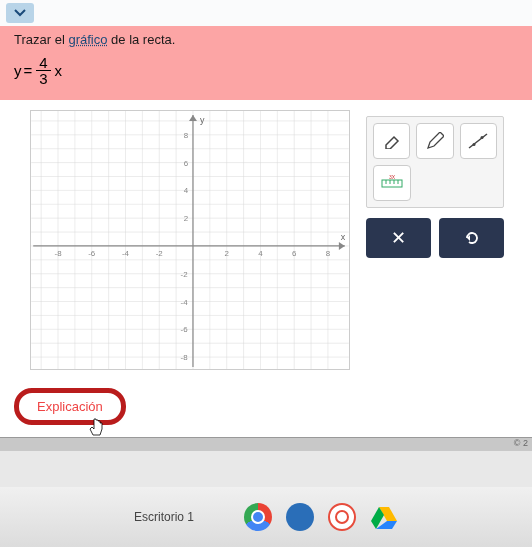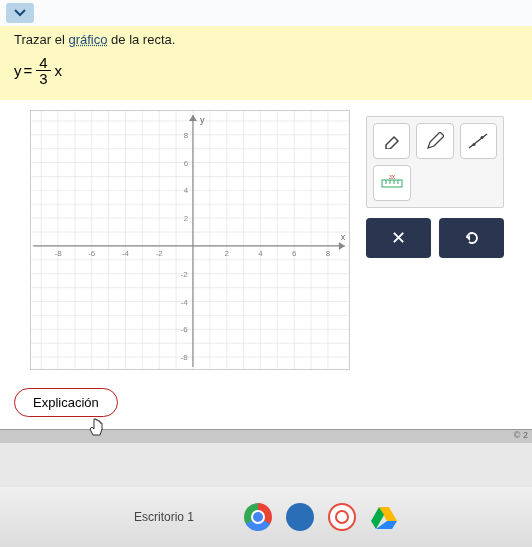--- a/index.html
+++ b/index.html
@@ -1,21 +1,21 @@
 <!DOCTYPE html>
 <html><head>
 <meta charset="utf-8">
 <style>
   * { box-sizing: border-box; margin: 0; padding: 0; }
   body { width: 532px; height: 547px; font-family: Arial, sans-serif; background: #e8e8e8; overflow: hidden; position: relative; }
   
   .banner { background: #fafbfc; height: 26px; display: flex; align-items: center; padding: 0 6px; }
   .banner-chevron { width: 28px; height: 20px; background: #b8d4e8; border-radius: 3px; display: flex; align-items: center; justify-content: center; }
   
-  .problem-area { background: #fef9c3; padding: 6px 14px 14px 14px; }
+  .problem-area { background: #fca5a5; padding: 6px 14px 14px 14px; }
   .problem-text { font-size: 13px; color: #1a1a1a; }
   .underline { text-decoration: underline; text-decoration-style: dotted; color: #1a4a7a; }
   .equation { font-size: 15px; margin-top: 8px; display: flex; align-items: center; gap: 2px; }
   .fraction { display: inline-flex; flex-direction: column; align-items: center; line-height: 1; margin: 0 2px; }
   .fraction .num { border-bottom: 1px solid #000; padding: 0 3px; }
   .fraction .den { padding: 0 3px; }
   
   .canvas-row { background: #fff; display: flex; padding: 10px 10px 6px 30px; gap: 10px; }
   
   .graph-box { position: relative; width: 320px; height: 260px; border: 1px solid #ccc; }
@@ -26,21 +26,21 @@
   .tool-row { display: flex; gap: 6px; margin-bottom: 6px; }
   .tool-row:last-child { margin-bottom: 0; }
   .tool-btn { width: 38px; height: 36px; background: #fff; border: 1px solid #ccc; border-radius: 4px; display: flex; align-items: center; justify-content: center; cursor: pointer; }
   
   .action-row { display: flex; gap: 8px; }
   .act-btn { flex: 1; height: 40px; border-radius: 4px; display: flex; align-items: center; justify-content: center; cursor: pointer; color: #fff; font-size: 18px; }
   .act-dark { background: #2a3650; }
   .act-dark2 { background: #2a3650; }
   
   .footer-bar { background: #fff; padding: 12px 14px; display: flex; gap: 10px; align-items: center; }
-  .pill { padding: 6px 18px; border-radius: 18px; font-size: 13px; cursor: pointer; border: 1px solid #b91c1c; background: #fff; color: #000000; }
+  .pill { padding: 6px 18px; border-radius: 18px; font-size: 13px; cursor: pointer; border: 5px solid #b91c1c; background: #fff; color: #ef4444; }
   .pill.primary { background: #1d7fd6; color: #fff; border: none; }
   
   .divider { height: 14px; background: #c8c8c8; border-top: 1px solid #999; position: relative; }
   .copyright { position: absolute; right: 4px; top: 0; font-size: 9px; color: #666; }
   
   .taskbar { position: absolute; bottom: 0; left: 0; right: 0; height: 60px; background: linear-gradient(#f0f0f0, #dcdcdc); display: flex; align-items: center; justify-content: center; gap: 14px; }
   .desk-label { font-size: 12px; color: #444; margin-right: 36px; }
   .task-icon { width: 28px; height: 28px; border-radius: 50%; display: flex; align-items: center; justify-content: center; }
   
   .cursor-ptr { position: absolute; left: 88px; top: 417px; pointer-events: none; }

